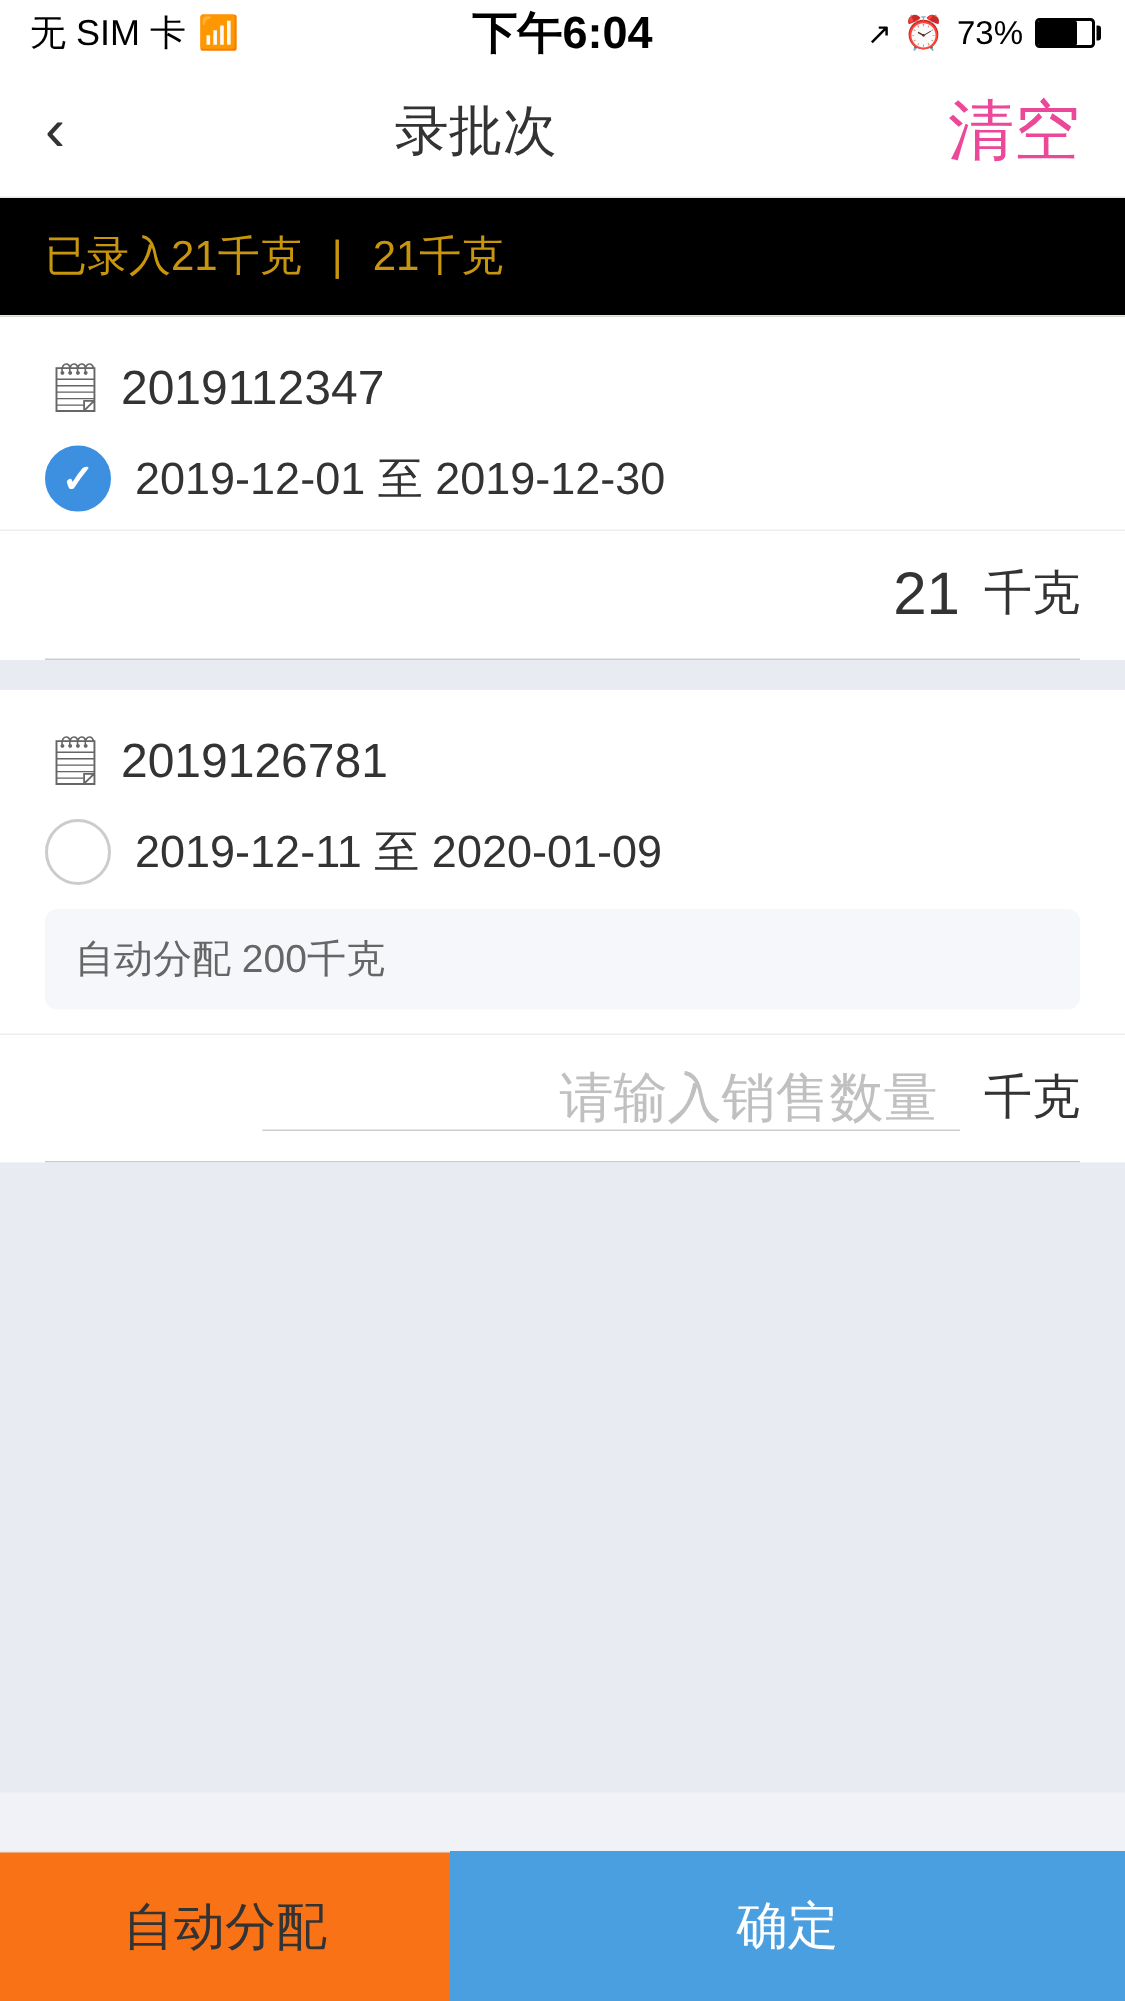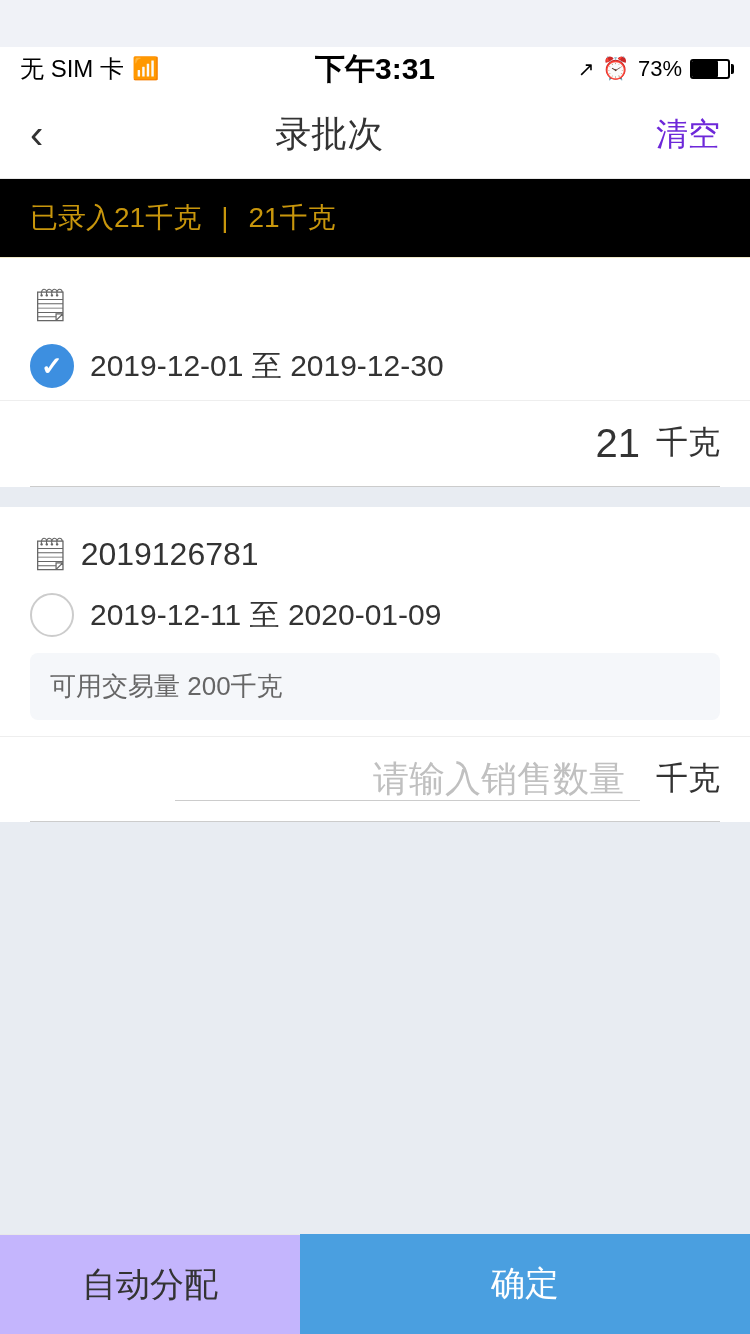--- a/index.html
+++ b/index.html
@@ -16,21 +16,20 @@
     
     .status-bar {
       height: 44px;
       background: #fff;
       display: flex;
       align-items: center;
       justify-content: space-between;
       padding: 16px 20px;
       font-size: 24px;
       color: #000;
-      margin-top: 47px;
     }
     .status-left {
       display: flex;
       align-items: center;
       gap: 8px;
       font-size: 24px;
     }
     .status-center {
       font-size: 30px;
       font-weight: 600;
@@ -85,22 +84,22 @@
       font-size: 40px;
       color: #333;
       cursor: pointer;
     }
     .nav-title {
       font-size: 36px;
       font-weight: 500;
       color: #333;
     }
     .nav-clear {
-      font-size: 32px;
-      color: #6d28d9;
+      font-size: 44px;
+      color: #ec4899;
       cursor: pointer;
       margin-left: 41px;
     }
 
     
     .summary-bar {
       background: #000000;
       padding: 20px 30px;
       display: flex;
       align-items: center;
@@ -239,21 +238,21 @@
     .bottom-buttons {
       position: fixed;
       bottom: 0;
       left: 0;
       width: 750px;
       height: 100px;
       display: flex;
     }
     .btn-auto {
       flex: 1;
-      background: #c4b5fd;
+      background: #f97316;
       border: none;
       font-size: 34px;
       color: #333;
       cursor: pointer;
       border-top: 1px solid #e8e8e8;
     }
     .btn-confirm {
       flex: 1.5;
       background: #4a9fe0;
       border: none;
@@ -266,21 +265,21 @@
     .arrow-icon { font-size: 20px; }
   </style>
 </head>
 <body>
 
 <div class="status-bar">
   <div class="status-left">
     <span>无 SIM 卡</span>
     <span class="wifi-icon">📶</span>
   </div>
-  <div class="status-center">下午3:31</div>
+  <div class="status-center">下午6:04</div>
   <div class="status-right">
     <span class="arrow-icon">↗</span>
     <span>⏰</span>
     <span>73%</span>
     <div class="battery">
       <div class="battery-fill"></div>
     </div>
   </div>
 </div>
 
@@ -292,20 +291,21 @@
 
 <div class="summary-bar">
   <span class="summary-item">已录入21千克</span>
   <span class="summary-divider">|</span>
   <span class="summary-item">21千克</span>
 </div>
 
 <div class="batch-card">
   <div class="batch-header">
     <span class="batch-icon">🗒</span>
+    <span class="batch-id">2019112347</span>
   </div>
   <div class="batch-date-row">
     <div class="radio-circle checked"></div>
     <span class="batch-date">2019-12-01 至 2019-12-30</span>
   </div>
 
   <div class="quantity-row">
     <span class="quantity-value">21</span>
     <span class="quantity-unit">千克</span>
   </div>
@@ -316,21 +316,21 @@
 
 <div class="batch-card">
   <div class="batch-header">
     <span class="batch-icon">🗒</span>
     <span class="batch-id">2019126781</span>
   </div>
   <div class="batch-date-row">
     <div class="radio-circle"></div>
     <span class="batch-date">2019-12-11 至 2020-01-09</span>
   </div>
-  <div class="batch-available">可用交易量 200千克</div>
+  <div class="batch-available">自动分配 200千克</div>
 
   <div class="quantity-row">
     <div class="quantity-input-area">
       <input class="quantity-input" type="number" placeholder="请输入销售数量" style="">
       <span class="quantity-unit">千克</span>
     </div>
   </div>
   <div class="separator-line"></div>
 </div>
 

